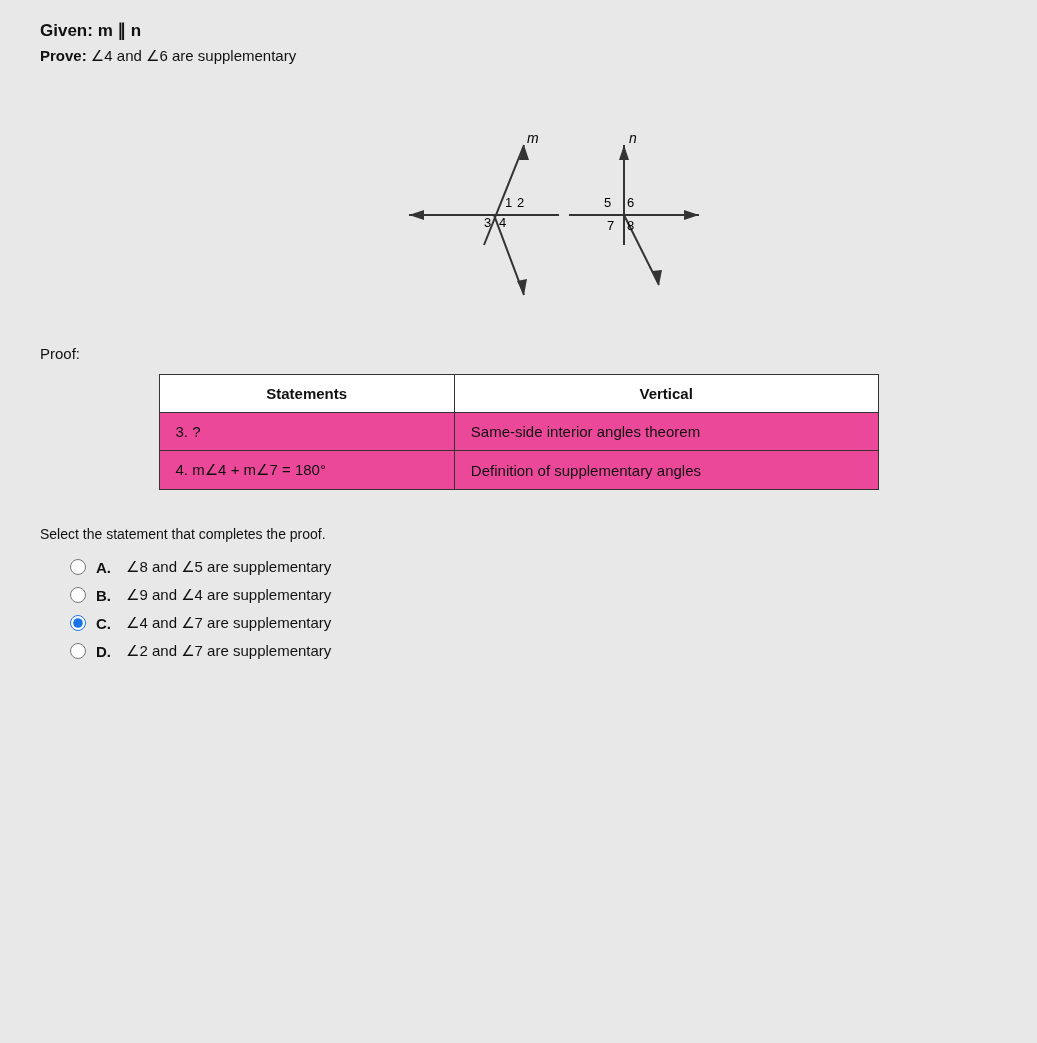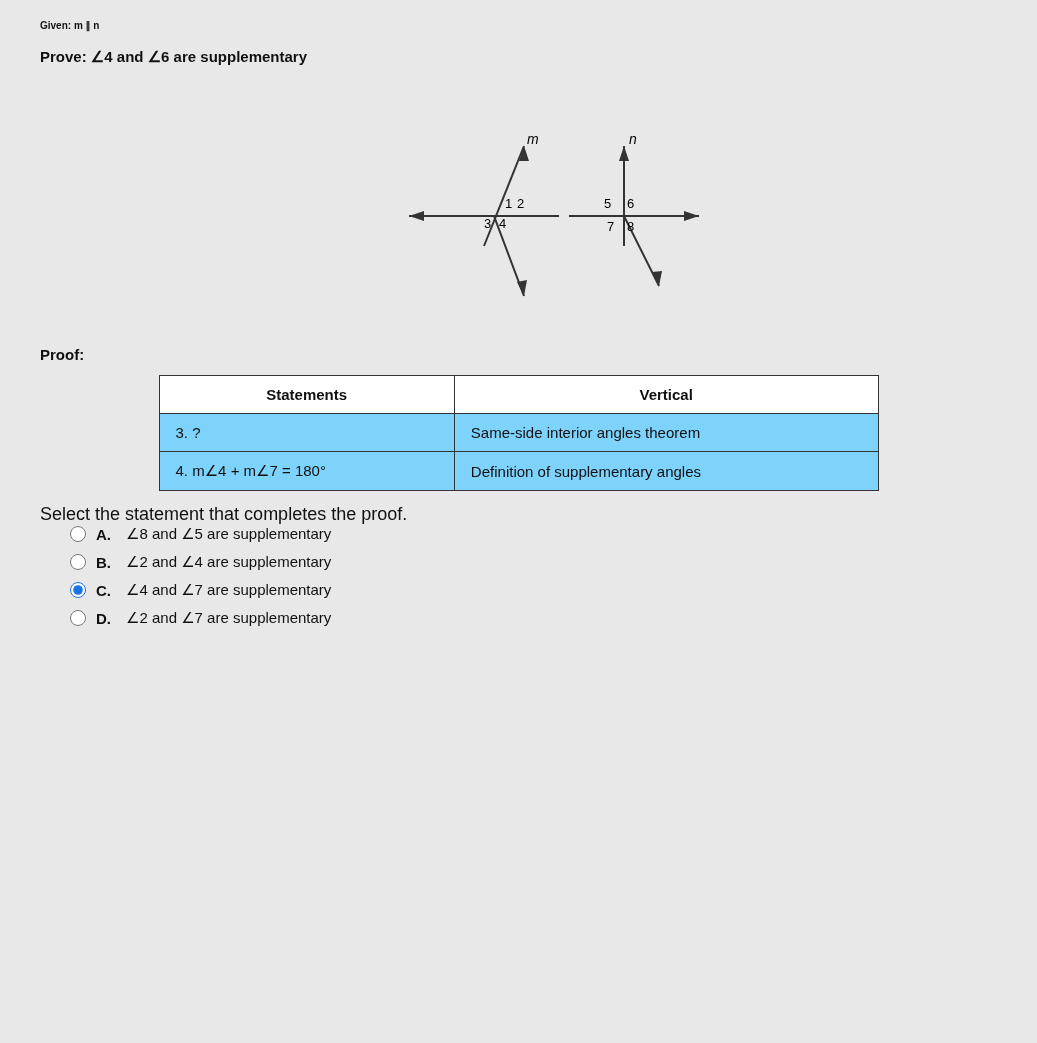--- a/index.html
+++ b/index.html
@@ -4,61 +4,62 @@
   <style>
     * { box-sizing: border-box; margin: 0; padding: 0; }
     body {
       font-family: Arial, sans-serif;
       background: #e8e8e8;
       padding: 20px 40px;
       font-size: 15px;
       color: #111;
     }
     .given-line {
-      font-size: 10px;
-      margin-bottom: 17px;
+      font-size: 17px;
+      margin-bottom: 6px;
     }
     .given-line span { font-weight: bold; }
     .prove-line {
       font-size: 15px;
       margin-bottom: 20px;
     }
-    .prove-line span { font-weight: bold; }
+    .prove-line span { font-weight: normal; }
     .diagram-container {
       display: flex;
       justify-content: center;
       margin-bottom: 30px;
     }
     .proof-label {
-      font-weight: bold;
+      font-weight: normal;
       font-size: 15px;
       margin-bottom: 12px;
     }
     table {
       border-collapse: collapse;
       width: 720px;
-      margin: 0 auto 13px auto;
-      background: #7dd3fc;
+      margin: 0 auto 36px auto;
+      background: #ec4899;
     }
     table th {
       border: 1.5px solid #333;
       padding: 10px 16px;
       font-weight: bold;
       font-size: 15px;
       text-align: center;
       background: #fff;
     }
     table td {
       border: 1.5px solid #333;
       padding: 10px 16px;
       font-size: 15px;
       vertical-align: middle;
     }
     .select-stmt {
-      font-size: 18px;
+      font-size: 14px;
+      margin-bottom: 16px;
     }
     .options {
       display: flex;
       flex-direction: column;
       gap: 10px;
       padding-left: 30px;
     }
     .option-row {
       display: flex;
       align-items: center;
@@ -153,21 +154,21 @@
 
 <div class="options" id="options-container">
 <div class="option-row">
       <input type="radio" name="answer" style="">
       <span class="option-label">A.</span>
       <span>∠8 and ∠5 are supplementary</span>
     </div>
     <div class="option-row">
       <input type="radio" name="answer" style="">
       <span class="option-label">B.</span>
-      <span>∠2 and ∠4 are supplementary</span>
+      <span>∠9 and ∠4 are supplementary</span>
     </div>
     <div class="option-row">
       <input type="radio" name="answer" checked="" style="">
       <span class="option-label">C.</span>
       <span>∠4 and ∠7 are supplementary</span>
     </div>
     <div class="option-row">
       <input type="radio" name="answer" style="">
       <span class="option-label">D.</span>
       <span>∠2 and ∠7 are supplementary</span>

